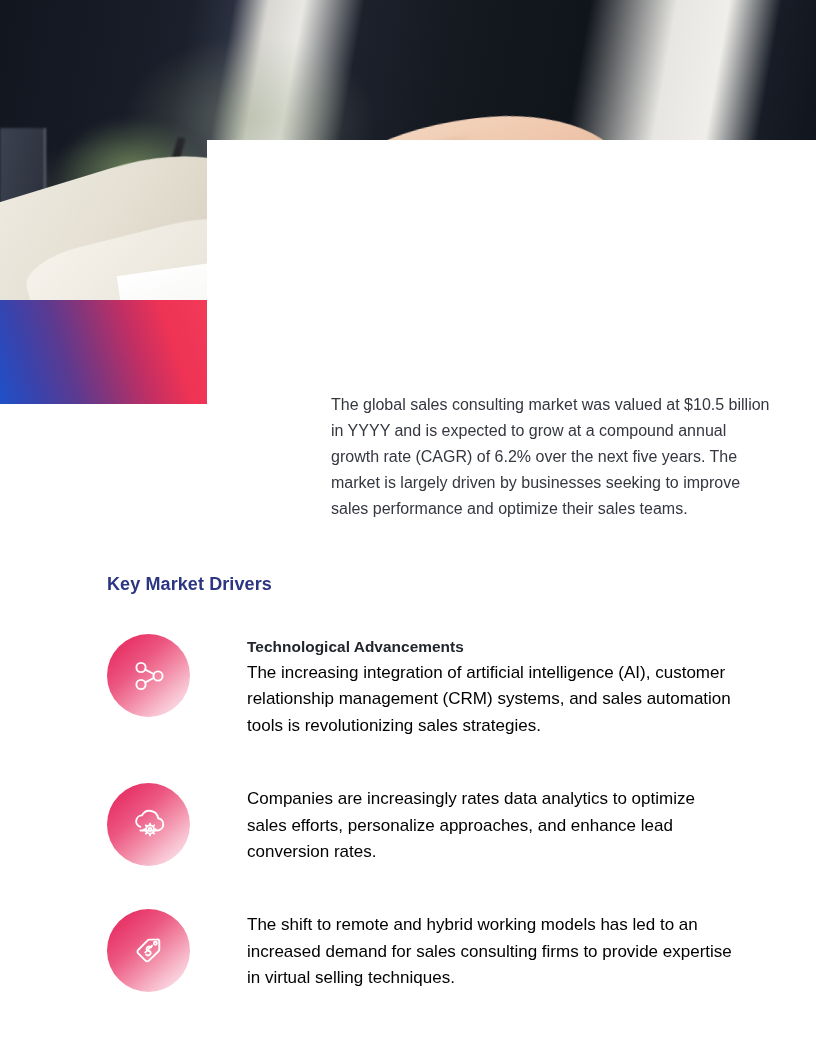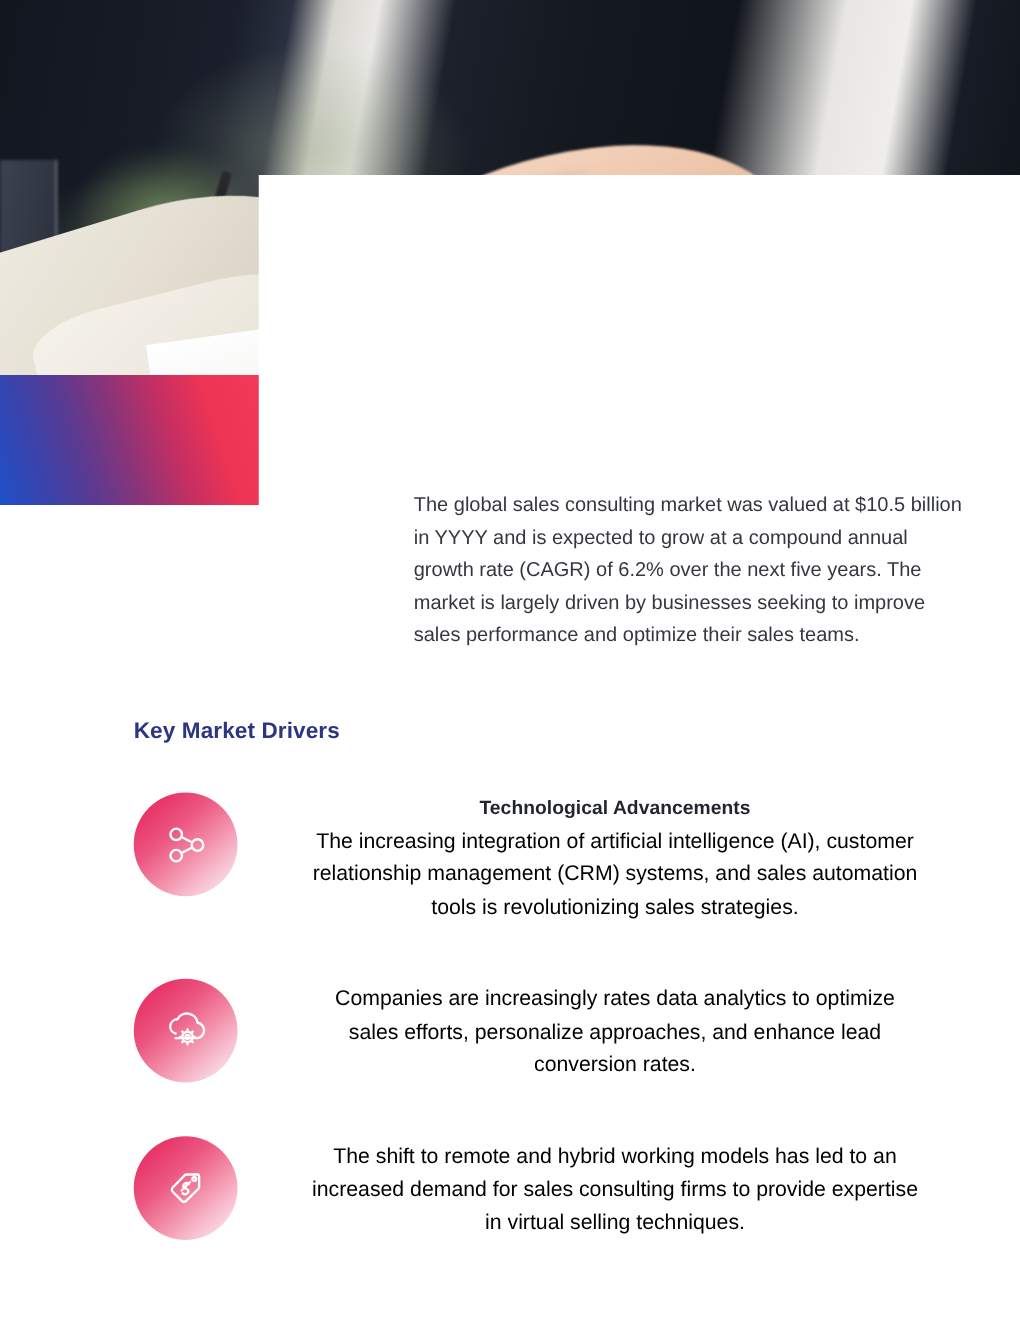--- a/index.html
+++ b/index.html
@@ -186,21 +186,21 @@
   }
 
   
   .section-heading {
     position:absolute; left:107px; top:574px;
     font-size:18px; font-weight:700; color:#2b3582; letter-spacing:.1px;text-align:right;
   }
 
   
   .drivers { position:absolute; left:107px; top:632px; width:640px; }
-  .driver { position:relative; display:flex; align-items:flex-start;text-align:center; }
+  .driver { position:relative; display:flex; align-items:flex-start; }
   .driver + .driver { margin-top:41px; }
 
   .icon-circle {
     flex:0 0 auto;
     width:83px; height:83px; border-radius:50%;
     background:linear-gradient(138deg,
        #e32a5d 0%, #e8386a 18%, #ec5781 38%,
        #f28ba6 58%, #f7bccd 76%, #fbdde6 90%, #fdeef2 100%);
     display:flex; align-items:center; justify-content:center;
     margin-top:2px;

